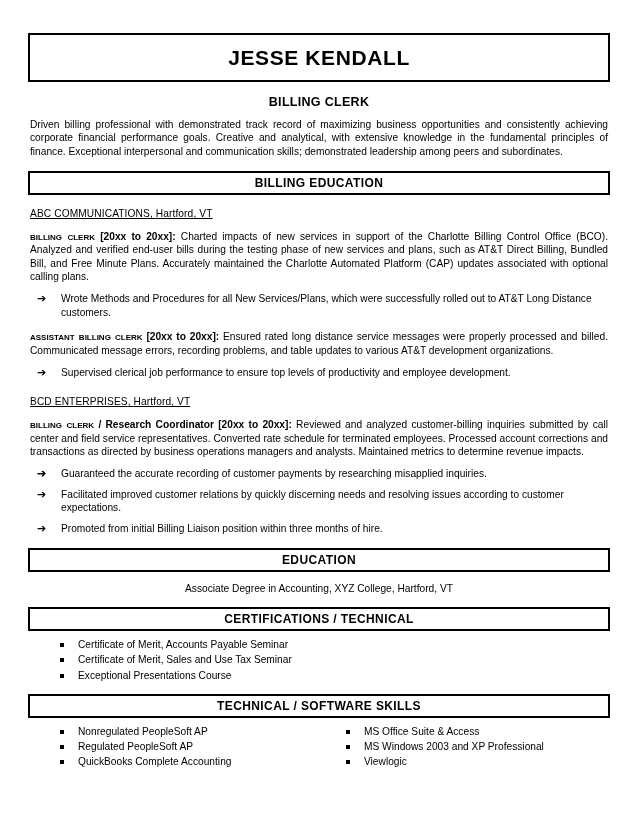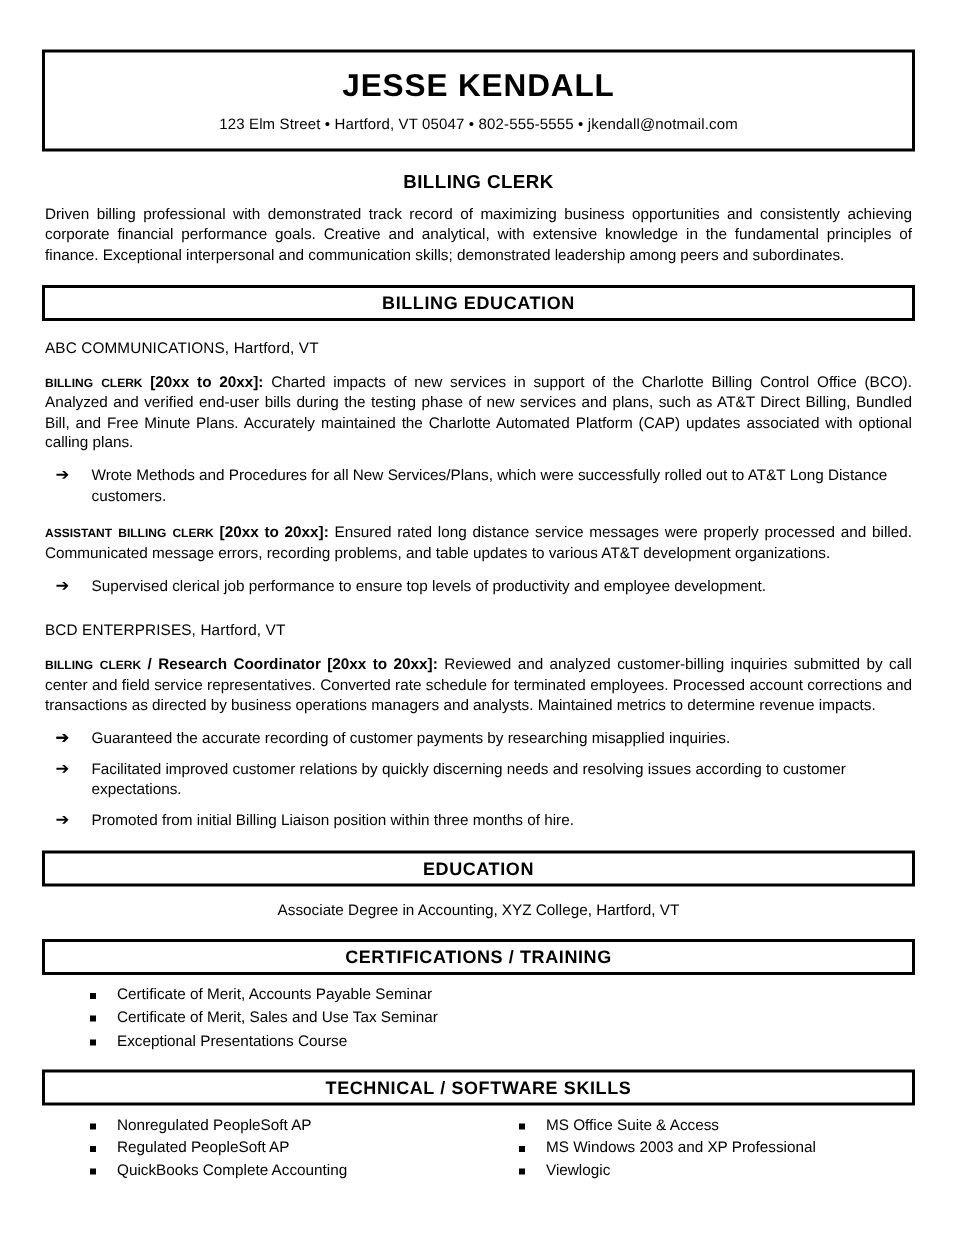--- a/index.html
+++ b/index.html
@@ -64,20 +64,21 @@
     letter-spacing: 0.4px;
     padding: 3px 0 3px 0;
     margin-top: 13px;
   }
 
   
   .company {
     font-size: 10.2px;
     margin: 13px 0 0 2px;
     letter-spacing: 0.1px;
+    text-decoration: underline;
   }
   .company .co-name { }
   .role-para {
     font-size: 10.2px;
     line-height: 1.30;
     text-align: justify;
     margin: 10px 2px 0 2px;
   }
   .role-name {
     font-weight: bold;
@@ -155,21 +156,20 @@
     display: block;
   }
 </style>
 </head>
 <body>
 
 <div class="page">
 
   <div class="name-box">
     <div class="name">JESSE KENDALL</div>
-    <div class="contact">123 Elm Street • Hartford, VT 05047 • 802-555-5555 • jkendall@notmail.com</div>
   </div>
 
   <div class="job-title">BILLING CLERK</div>
   <div class="summary">Driven billing professional with demonstrated track record of maximizing business opportunities and consistently achieving corporate financial performance goals. Creative and analytical, with extensive knowledge in the fundamental principles of finance. Exceptional interpersonal and communication skills; demonstrated leadership among peers and subordinates.</div>
 
   <div class="section-bar">BILLING EDUCATION</div>
 
   <div class="company">
     <span class="co-name">ABC COMMUNICATIONS</span><span>, </span><span>Hartford, VT</span>
   </div>
@@ -218,21 +218,21 @@
     </li>
     <li>
       <span class="arrow">➔</span>
       <span>Promoted from initial Billing Liaison position within three months of hire.</span>
     </li>
   </ul>
 
   <div class="section-bar">EDUCATION</div>
   <div class="center-line">Associate Degree in Accounting, XYZ College, Hartford, VT</div>
 
-  <div class="section-bar">CERTIFICATIONS / TRAINING</div>
+  <div class="section-bar">CERTIFICATIONS / TECHNICAL</div>
   <div class="two-col">
     <div class="col left">
       <ul class="sq-list">
         <li><span class="sq"></span><span>Certificate of Merit, Accounts Payable Seminar</span></li>
         <li><span class="sq"></span><span>Certificate of Merit, Sales and Use Tax Seminar</span></li>
         <li><span class="sq"></span><span>Exceptional Presentations Course</span></li>
       </ul>
     </div>
   </div>
 

